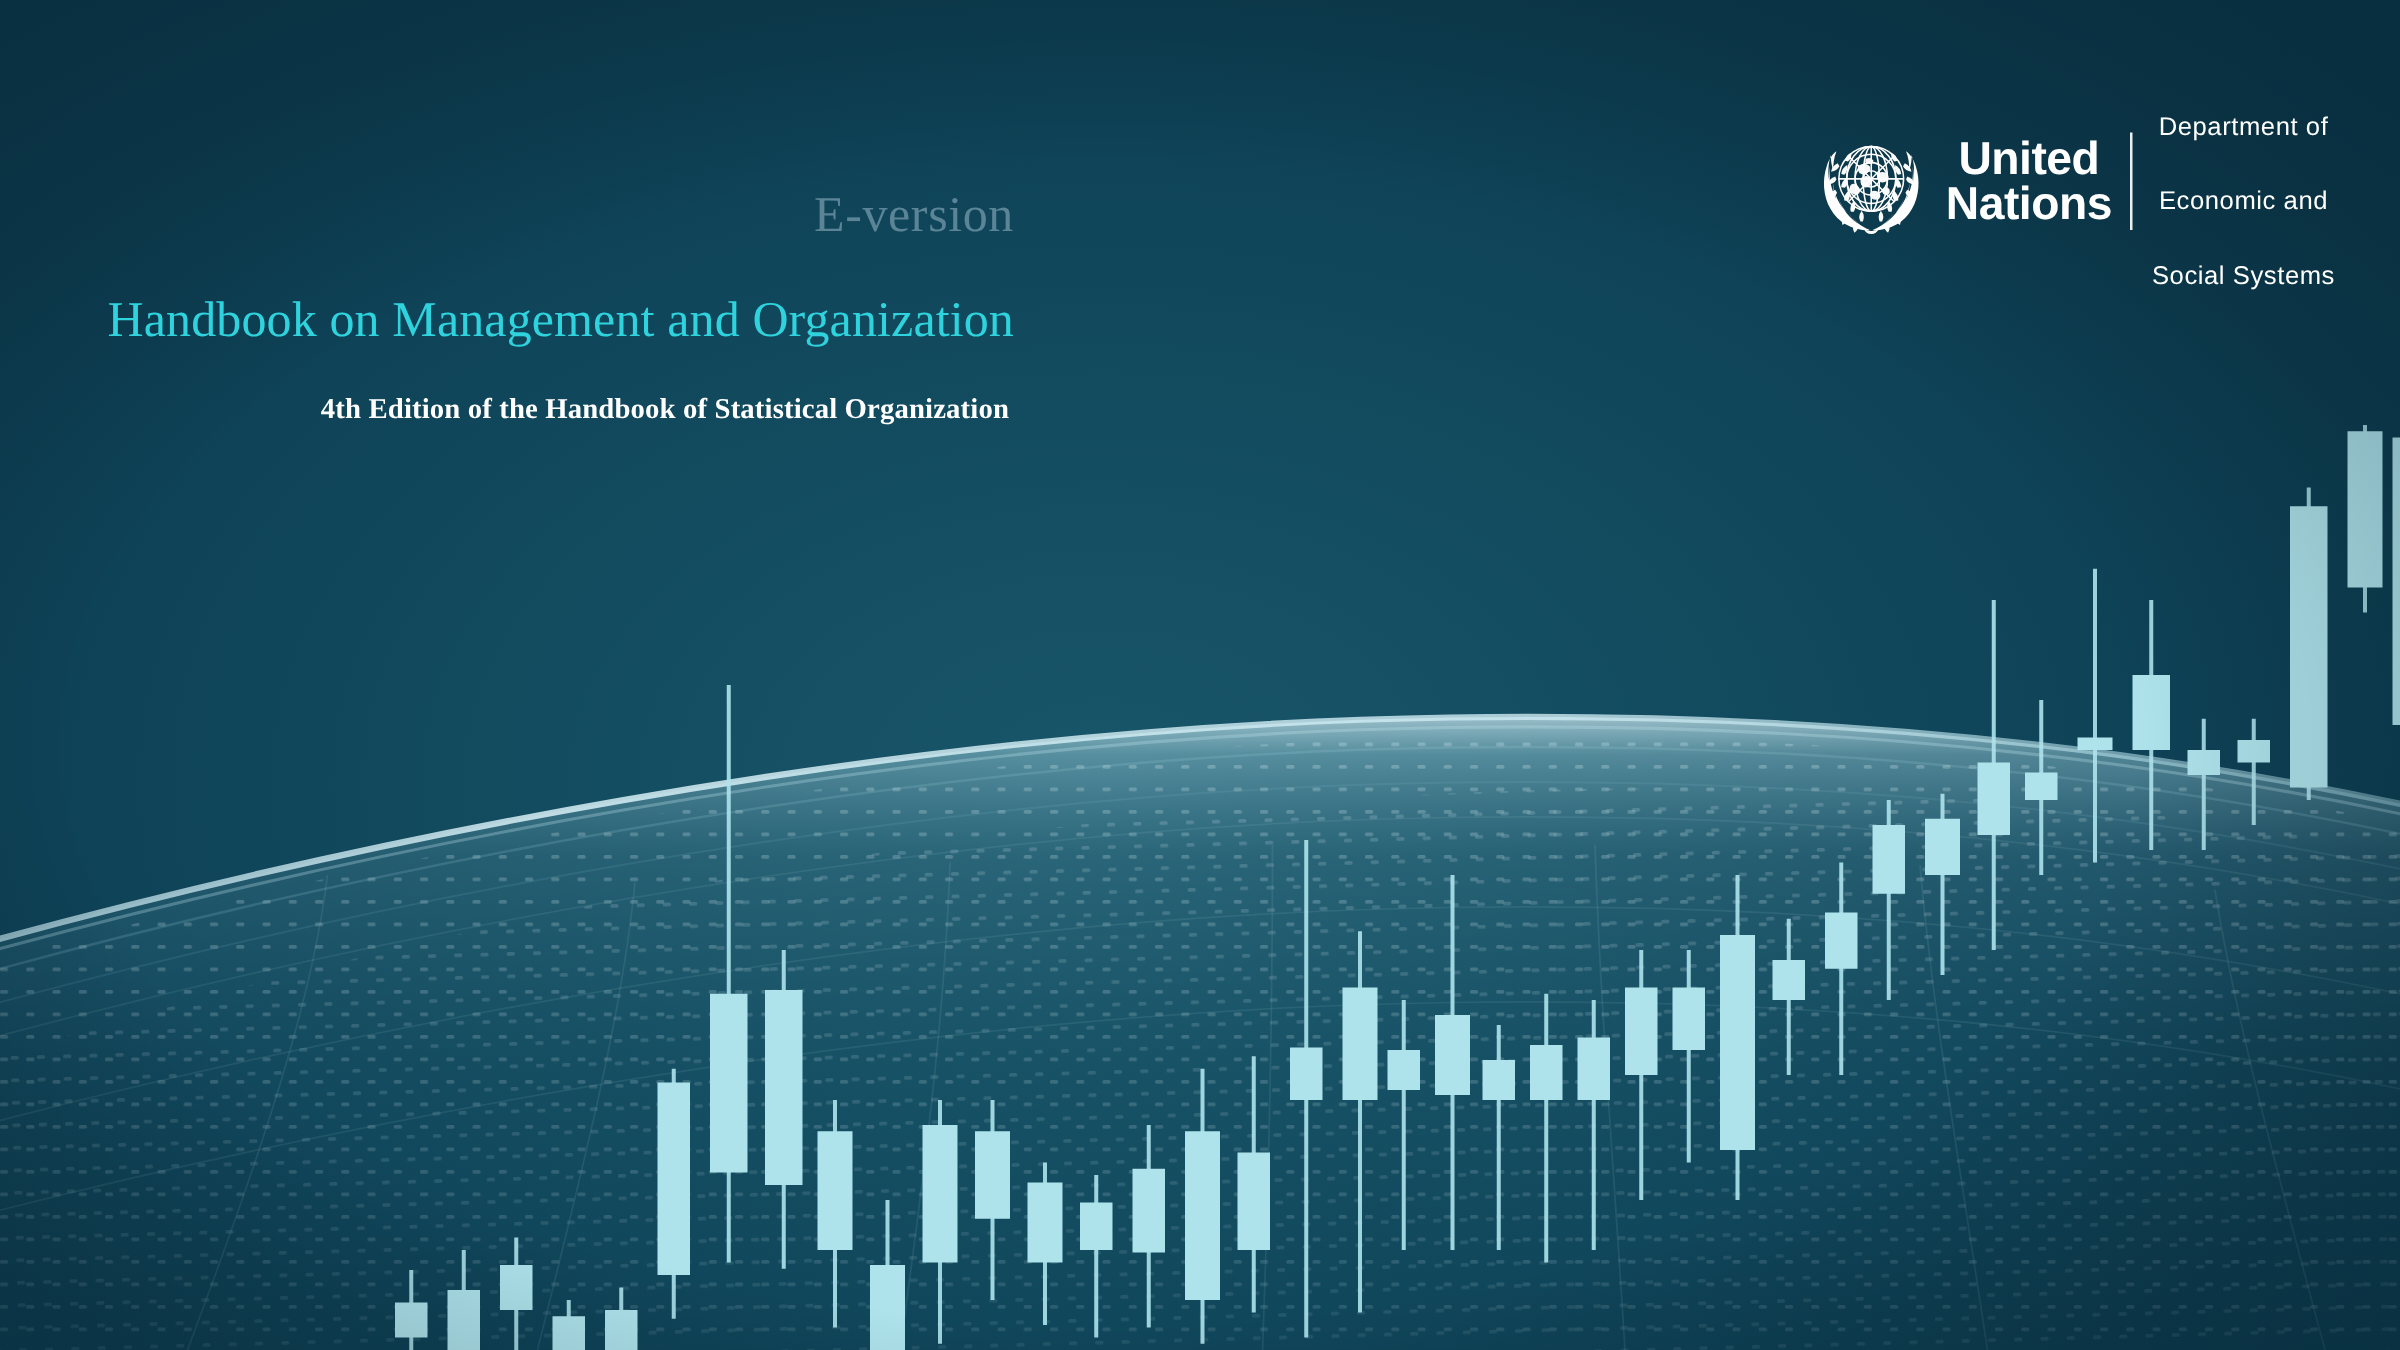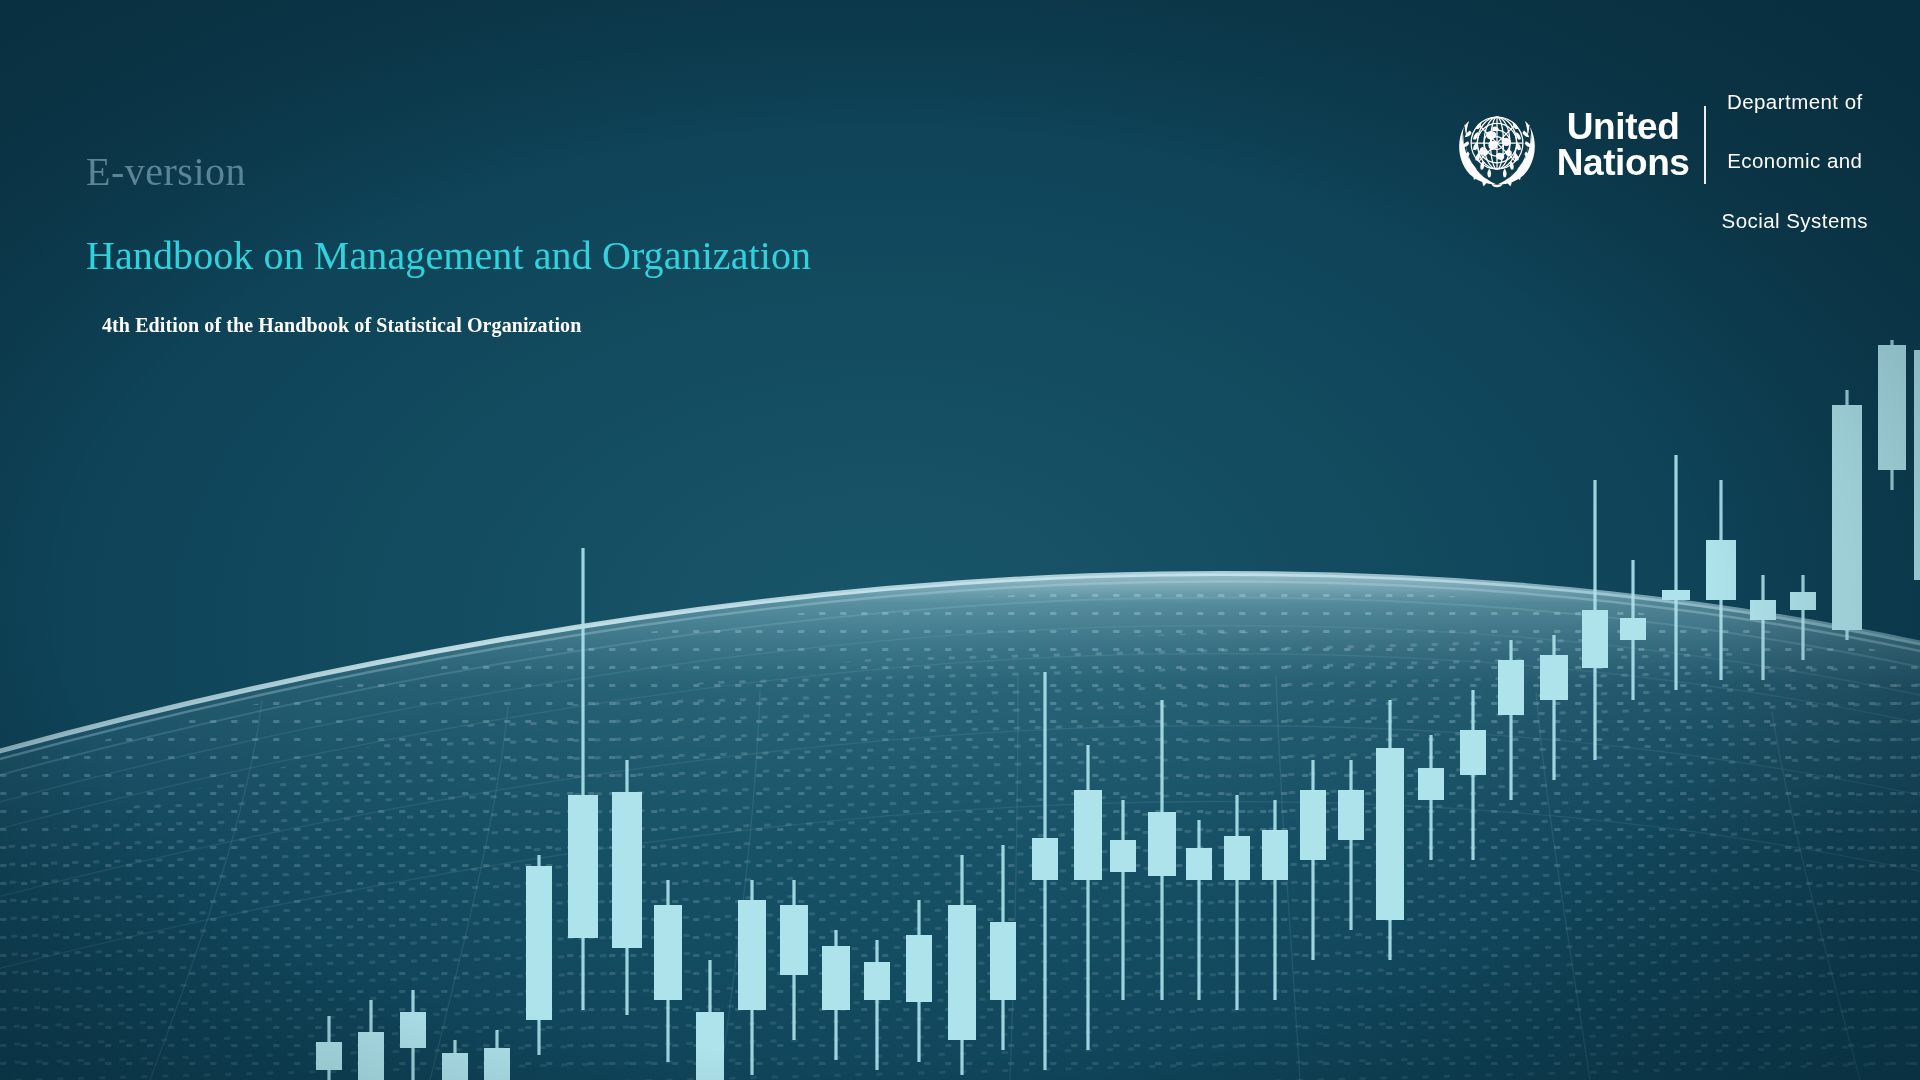--- a/index.html
+++ b/index.html
@@ -65,20 +65,21 @@
     white-space: nowrap;
     margin-top: 32px;
   }
 
   
   #text-block {
     position: absolute;
     left: 86px;
     top: 148px;
     z-index: 6;
+    text-align: right;
   }
   #eversion {
     font-family: "Liberation Serif", serif;
     font-size: 40px;
     color: #5b8497;
     letter-spacing: 0.5px;
     margin: 0 0 36px 0;
     font-weight: 400;
   }
   #main-title {
@@ -86,23 +87,23 @@
     font-size: 40px;
     line-height: 1.24;
     color: #2ed3dd;
     margin: 0 0 33px 0;
     font-weight: 400;
     letter-spacing: 0.1px;
   }
   #main-title .tline { display: block; }
   #subtitle {
     font-family: "Liberation Serif", serif;
-    font-size: 20px;
+    font-size: 23px;
     color: #ffffff;
-    margin: 16px;
+    margin: 4px;
     font-weight: 700;
     letter-spacing: 0.1px;
   }
 </style>
 </head>
 <body>
 
 <div id="cover">
 
   <svg id="art" viewBox="0 0 1920 1080" width="1920" height="1080" xmlns="http://www.w3.org/2000/svg" aria-hidden="true">

